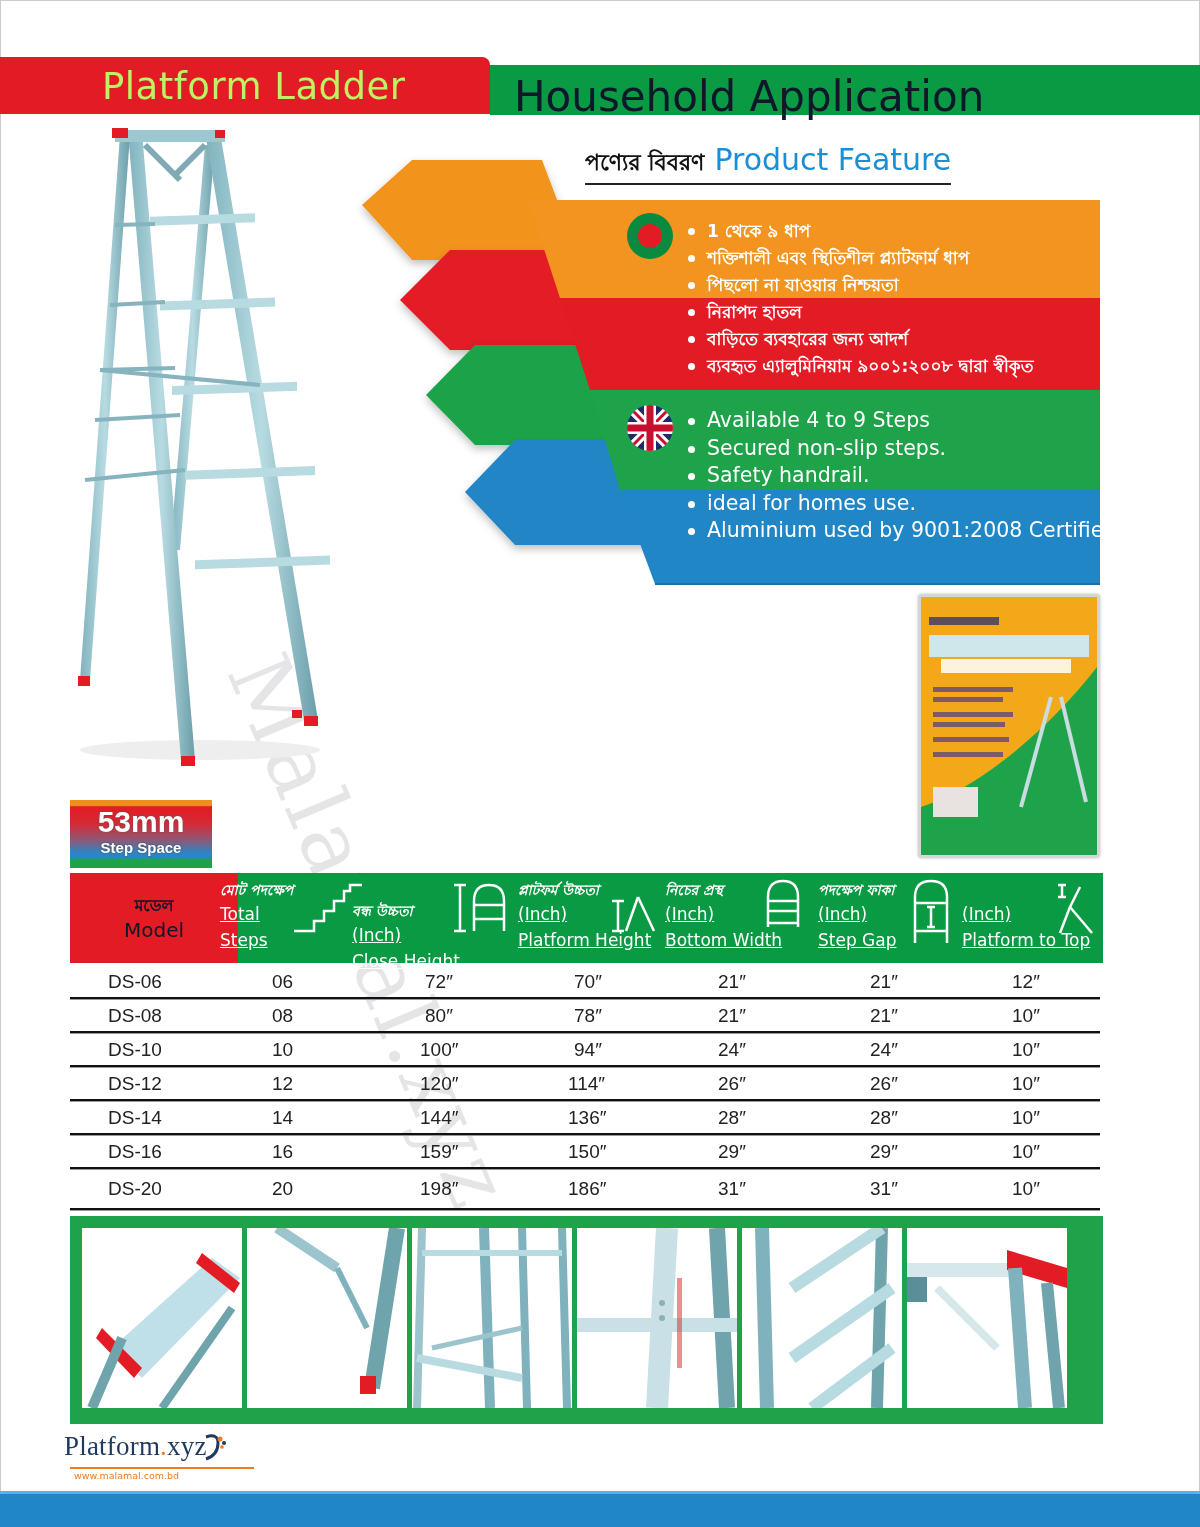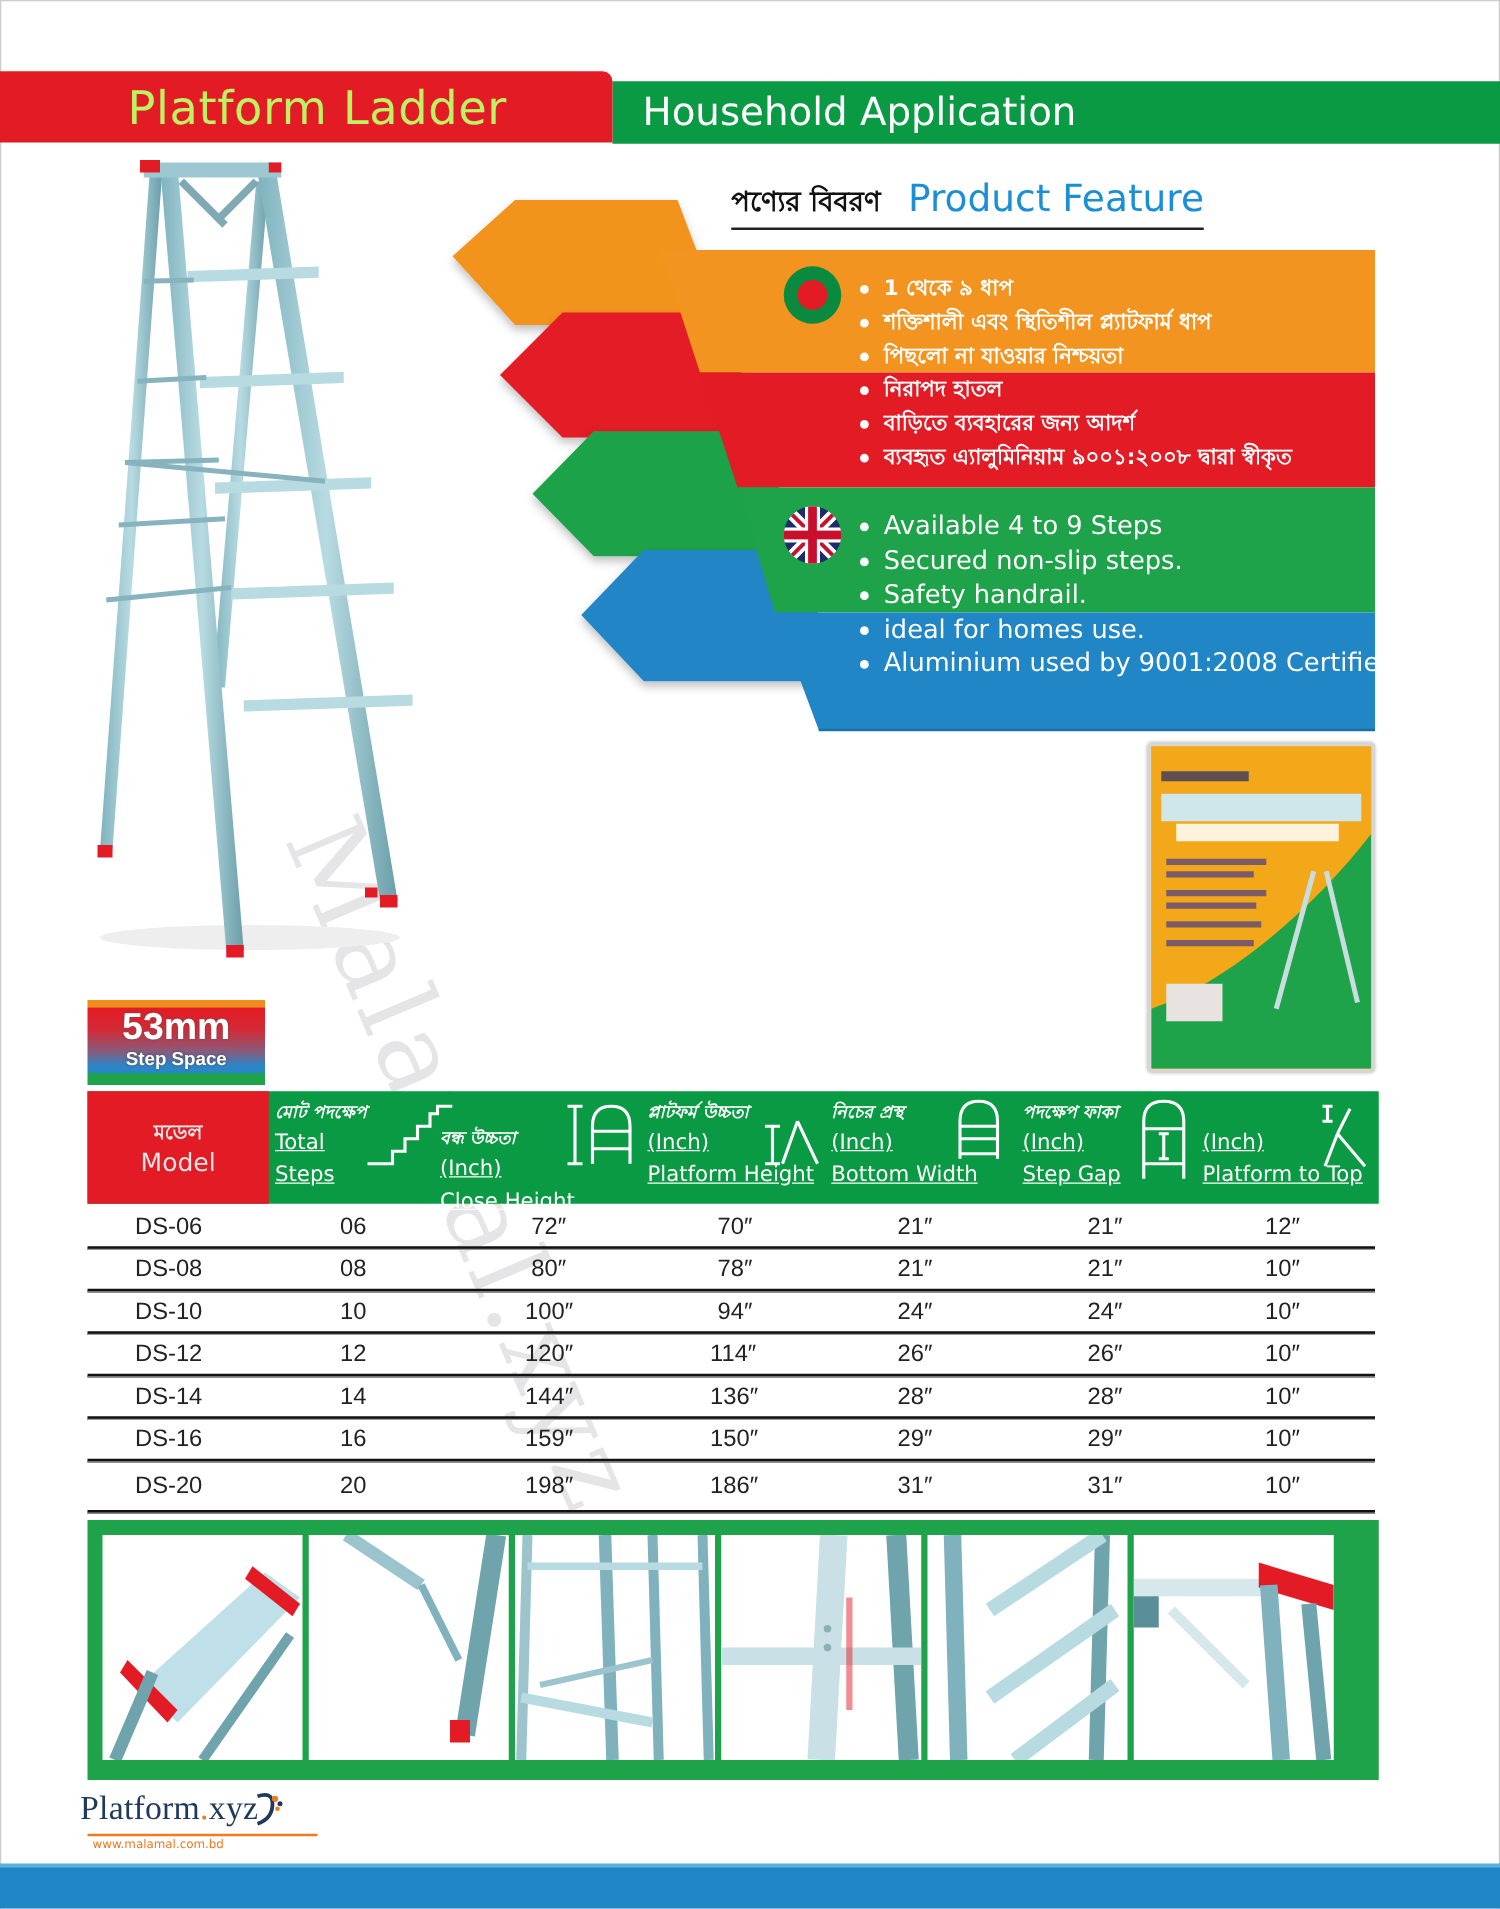--- a/index.html
+++ b/index.html
@@ -4,32 +4,32 @@
 <style>
   * { box-sizing: border-box; margin: 0; padding: 0; }
   html, body { width: 1200px; height: 1527px; background: #fff; overflow: hidden; }
   body { position: relative; font-family: "DejaVu Sans", "Liberation Sans", sans-serif; color: #222; }
   .frame { position: absolute; left: 0; top: 0; width: 1200px; height: 1527px; border: 1px solid #ccc; border-bottom: none; }
 
   
   .hdr-red { position: absolute; left: 0; top: 57px; width: 490px; height: 57px; background: #e31b25; border-top-right-radius: 8px; }
   .hdr-red span { position: absolute; left: 102px; top: 8px; font-size: 37px; color: #bef264; letter-spacing: 0.5px; }
   .hdr-green { position: absolute; left: 490px; top: 65px; width: 710px; height: 50px; background: #0a9a43; }
-  .hdr-green span { position: absolute; left: 24px; top: 7px; font-size: 31px; color: #ffffff; }
+  .hdr-green span { position: absolute; left: 24px; top: 7px; font-size: 42px; color: #0f172a; }
 
   
   .watermark { position: absolute; left: 300px; top: 640px; transform: rotate(67deg); transform-origin: left top; font-family: "DejaVu Serif", serif; font-size: 86px; color: rgba(160,160,170,0.28); white-space: nowrap; letter-spacing: 4px; }
 
   
   .ladder { position: absolute; left: 60px; top: 120px; width: 280px; height: 650px; }
 
   
   .feat-title { position: absolute; left: 585px; top: 143px; white-space: nowrap; border-bottom: 2px solid #222; padding-bottom: 1px; line-height: 34px; }
   .feat-title .bn { font-size: 22px; color: #111; font-weight: bold; margin-right: 10px; }
-  .feat-title .en { font-size: 30px; color: #1a8fd6; margin-left: 12px; }
+  .feat-title .en { font-size: 30px; color: #1a8fd6; }
 
   
   .arrows { position: absolute; left: 350px; top: 150px; width: 760px; height: 440px; }
 
   .flag { position: absolute; width: 46px; height: 46px; border-radius: 50%; overflow: hidden; }
   .flag-bd { left: 627px; top: 213px; background: #0a8a3e; }
   .flag-bd::after { content: ""; position: absolute; left: 11px; top: 11px; width: 24px; height: 24px; border-radius: 50%; background: #e31b25; }
   .flag-uk { left: 627px; top: 405px; }
 
   .feat-list { position: absolute; left: 688px; list-style: none; }
@@ -45,21 +45,21 @@
   
   .brochure { position: absolute; left: 918px; top: 594px; width: 182px; height: 264px; border: 3px solid #d6d6d6; border-radius: 4px; background: #f2a818; overflow: hidden; box-shadow: 0 0 3px #bbb; }
 
   
   .badge { position: absolute; left: 70px; top: 800px; width: 142px; height: 68px; background: linear-gradient(#f08d1f 0%, #f08d1f 8%, #e31b25 10%, #d42a35 35%, #8a5a7a 60%, #2a86c8 78%, #2a86c8 84%, #1fa34a 88%, #1fa34a 100%); text-align: center; color: #fff; }
   .badge .big { display: block; font-family: "Liberation Sans", sans-serif; font-weight: bold; font-size: 30px; line-height: 34px; margin-top: 5px; text-shadow: 0 0 2px #555; }
   .badge .small { display: block; font-family: "Liberation Sans", sans-serif; font-weight: bold; font-size: 15px; line-height: 18px; text-shadow: 0 0 2px #444; }
 
   
   .tbl-head { position: absolute; left: 70px; top: 873px; width: 1033px; height: 90px; background: #0a9a43; }
-  .tbl-head .model { position: absolute; left: 0; top: 0; width: 145px; height: 90px; background: #e31b25; color: #e5e5e5; text-align: center; }
+  .tbl-head .model { position: absolute; left: 0; top: 0; width: 168px; height: 90px; background: #e31b25; color: #0f172a; text-align: center; }
   .tbl-head .model .bn { display: block; font-size: 16px; font-weight: bold; margin-top: 22px; line-height: 22px; }
   .tbl-head .model .en { display: block; font-size: 20px; line-height: 26px; }
   .th { position: absolute; top: 6px; color: #fff; white-space: nowrap; }
   .th .bn { display: block; font-size: 14px; font-weight: bold; line-height: 22px; height: 22px; font-style: italic; }
   .th .l2, .th .l3 { display: block; font-size: 17px; line-height: 26px; text-decoration: underline; }
   .th-icon { position: absolute; }
 
   .tbl-row { position: absolute; left: 70px; width: 1030px; height: 34px; }
   .tbl-row .line { position: absolute; left: 0; bottom: 0; width: 1030px; height: 3px; background: #111; border-bottom: 1px solid #999; }
   .tbl-row span { position: absolute; top: 5px; font-family: "Liberation Sans", sans-serif; font-size: 19px; color: #222; }

